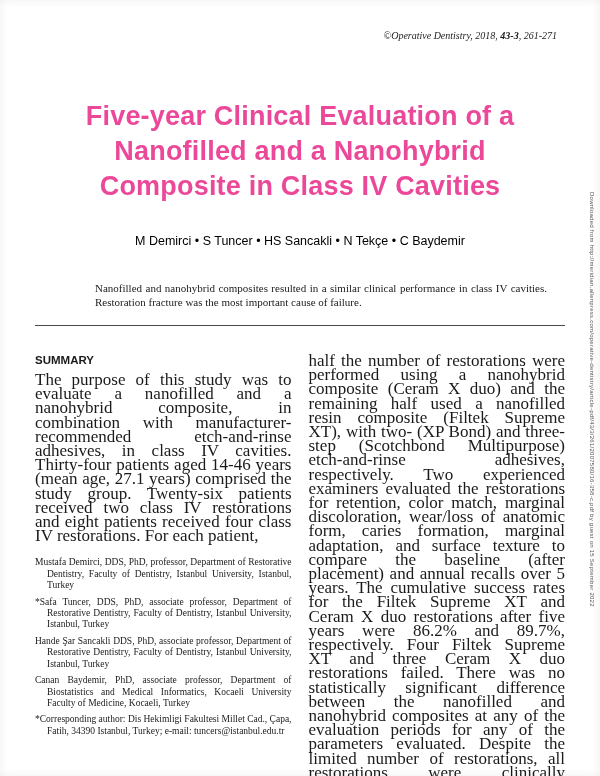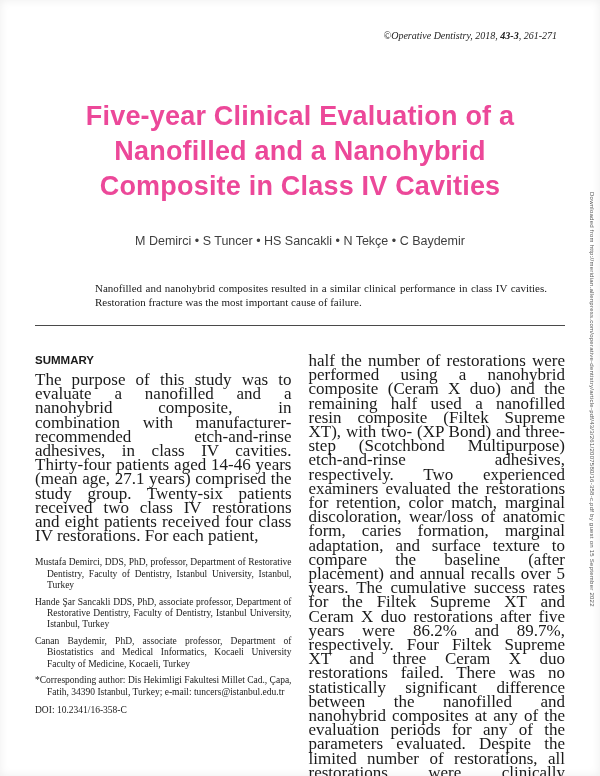--- a/index.html
+++ b/index.html
@@ -36,21 +36,21 @@
     font-size: 27px;
     line-height: 35px;
     color: #ec4899;
     letter-spacing: 0.2px;
   }
   .authors {
     margin-top: 30px;
     text-align: center;
     font-family: "Liberation Sans", sans-serif;
     font-size: 12.5px;
-    color: #404040;
+    color: #000000;
   }
   .clinical {
     margin: 34px 18px 0 60px;
   }
   .clinical-heading {
     font-family: "Liberation Sans", sans-serif;
     font-weight: bold;
     font-size: 11.5px;
     margin-bottom: 4px;
   }
@@ -127,26 +127,26 @@
   <hr class="rule">
 
   <div class="columns">
 
     <div class="col">
       <div class="summary-heading">SUMMARY</div>
       <div class="body-bold">The purpose of this study was to evaluate a nanofilled and a nanohybrid composite, in combination with manufacturer-recommended etch-and-rinse adhesives, in class IV cavities. Thirty-four patients aged 14-46 years (mean age, 27.1 years) comprised the study group. Twenty-six patients received two class IV restorations and eight patients received four class IV restorations. For each patient,</div>
 
       <div class="affiliations">
         <p>Mustafa Demirci, DDS, PhD, professor, Department of Restorative Dentistry, Faculty of Dentistry, Istanbul University, Istanbul, Turkey</p>
+        <p>*Safa Tuncer, DDS, PhD, associate professor, Department of Restorative Dentistry, Faculty of Dentistry, Istanbul University, Istanbul, Turkey</p>
         <p>Hande Şar Sancakli DDS, PhD, associate professor, Department of Restorative Dentistry, Faculty of Dentistry, Istanbul University, Istanbul, Turkey</p>
         <p>Canan Baydemir, PhD, associate professor, Department of Biostatistics and Medical Informatics, Kocaeli University Faculty of Medicine, Kocaeli, Turkey</p>
         <p>*Corresponding author: Dis Hekimligi Fakultesi Millet Cad., Çapa, Fatih, 34390 Istanbul, Turkey; e-mail: tuncers@istanbul.edu.tr</p>
       </div>
 
-      <div class="doi">DOI: 10.2341/16-358-C</div>
     </div>
 
     <div class="col">
       <div class="body-bold">half the number of restorations were performed using a nanohybrid composite (Ceram X duo) and the remaining half used a nanofilled resin composite (Filtek Supreme XT), with two- (XP Bond) and three-step (Scotchbond Multipurpose) etch-and-rinse adhesives, respectively. Two experienced examiners evaluated the restorations for retention, color match, marginal discoloration, wear/loss of anatomic form, caries formation, marginal adaptation, and surface texture to compare the baseline (after placement) and annual recalls over 5 years. The cumulative success rates for the Filtek Supreme XT and Ceram X duo restorations after five years were 86.2% and 89.7%, respectively. Four Filtek Supreme XT and three Ceram X duo restorations failed. There was no statistically significant difference between the nanofilled and nanohybrid composites at any of the evaluation periods for any of the parameters evaluated. Despite the limited number of restorations, all restorations were clinically acceptable regarding retention, color match, marginal discoloration, wear or loss of anatomic form, the formation of caries, marginal adaptation, and surface texture, except the failed restorations. Fracture was the main cause of restoration failure.</div>
     </div>
 
   </div>
 
   <div class="watermark">Downloaded from http://meridian.allenpress.com/operative-dentistry/article-pdf/43/3/261/2007580/16-358-c.pdf by guest on 15 September 2022</div>
 

